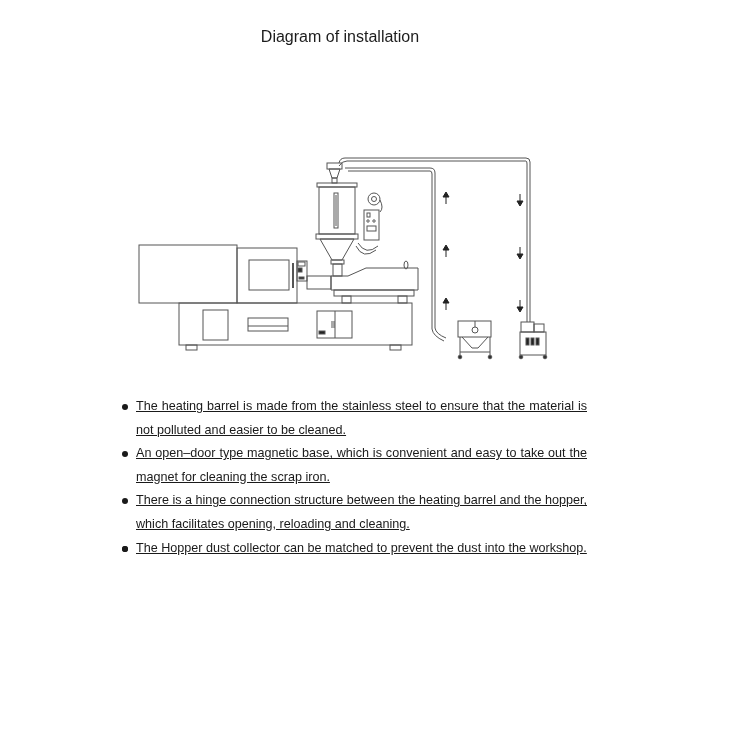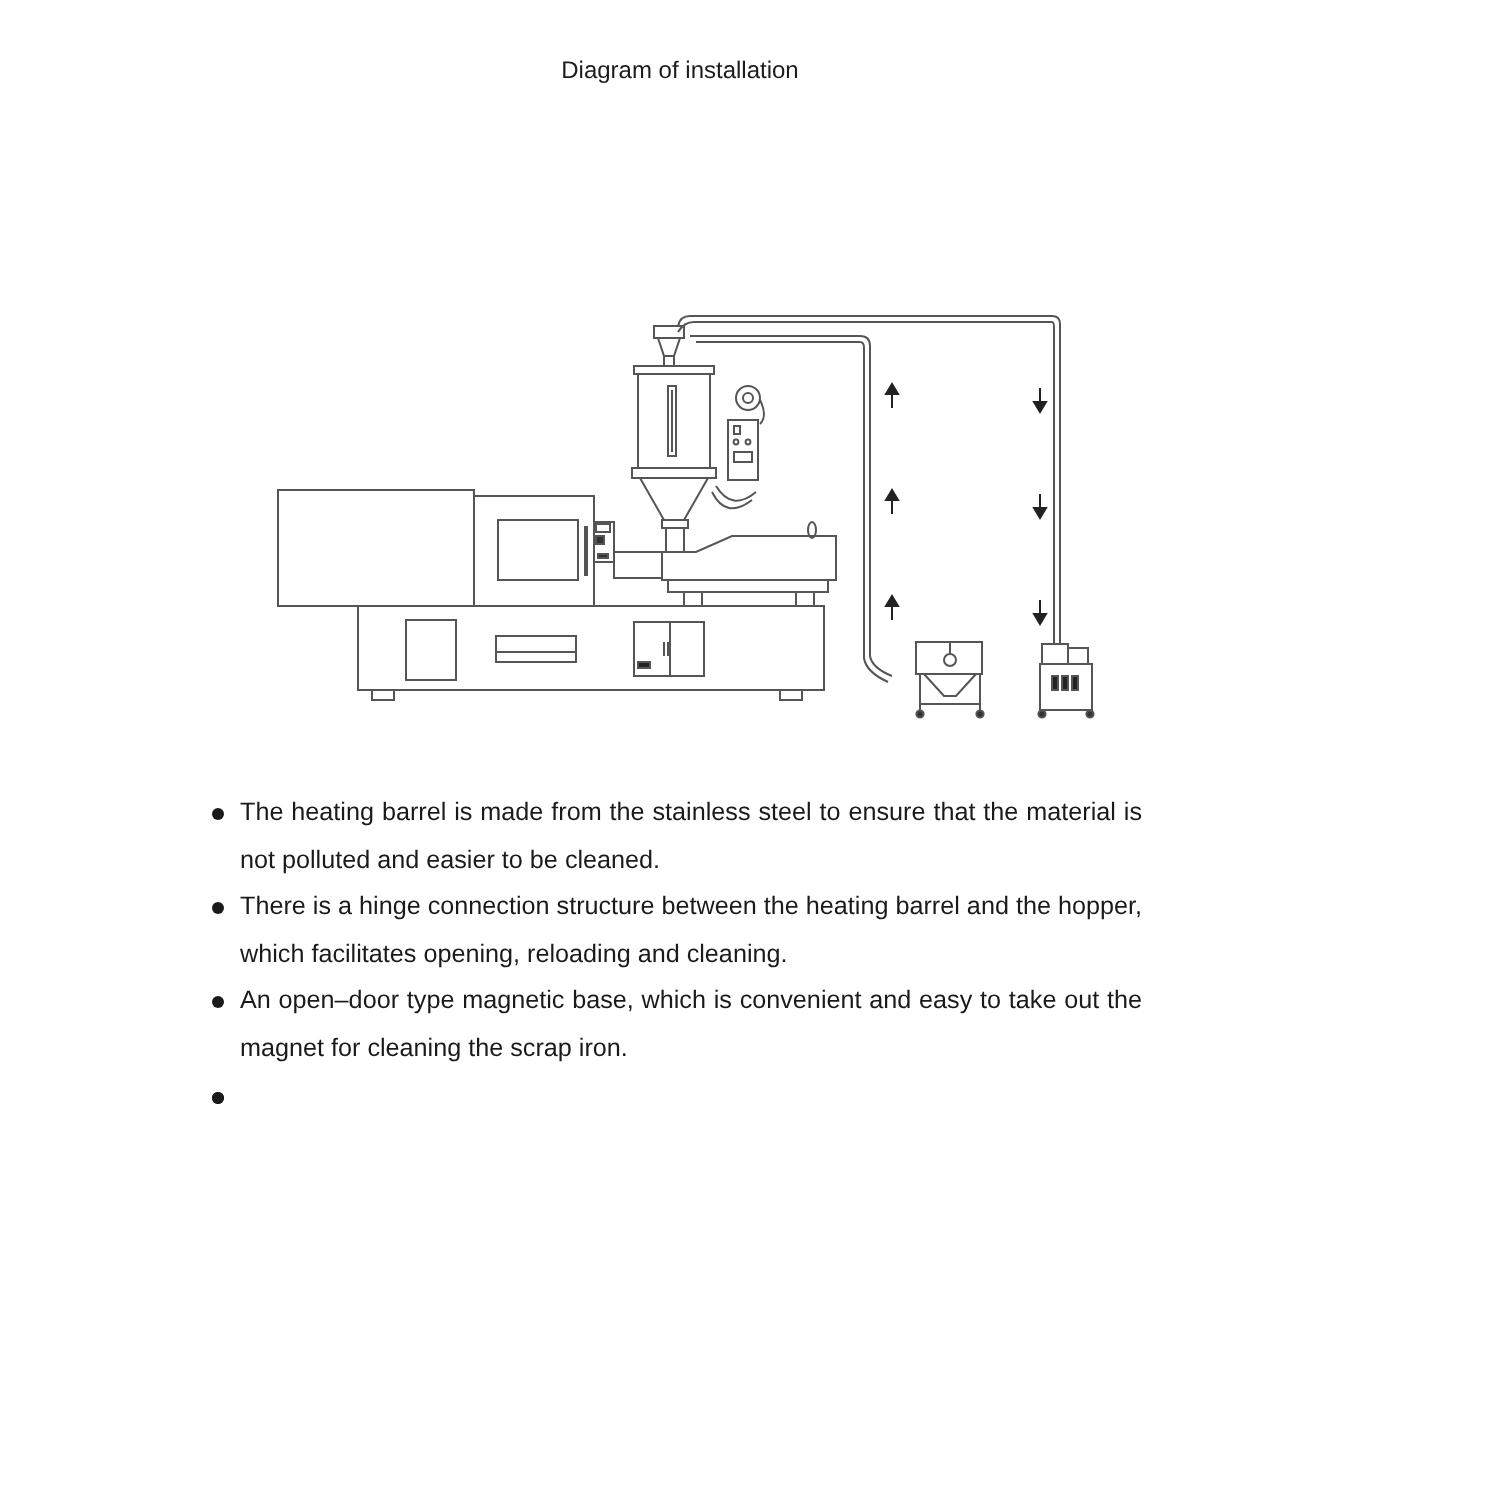--- a/index.html
+++ b/index.html
@@ -1,19 +1,19 @@
 <!DOCTYPE html>
 <html><head>
 <meta charset="utf-8">
 <style>
   html, body { margin: 0; padding: 0; background: #ffffff; }
   body { width: 750px; height: 750px; position: relative; overflow: hidden; font-family: "Liberation Sans", sans-serif; color: #1a1a1a; }
-  .title { position: absolute; left: 0; width: 680px; top: 28px; text-align: center; font-size: 12px; color: #1c1c1c; }
+  .title { position: absolute; left: 0; width: 680px; top: 28px; text-align: center; font-size: 16px; color: #1c1c1c; }
   .diagram { position: absolute; left: 130px; top: 150px; width: 460px; height: 220px; }
-  .bullets { position: absolute; left: 106px; top: 395px; width: 465px; margin: 0; padding: 0; list-style: none; }
+  .bullets { position: absolute; left: 122px; top: 395px; width: 465px; margin: 0; padding: 0; list-style: none; text-decoration: underline; }
   .bullets li { position: relative; padding-left: 14px; font-size: 12.6px; line-height: 23.6px; text-align: justify; color: #1a1a1a; }
   .bullets li .dot { position: absolute; left: 0; top: 9px; width: 6px; height: 6px; border-radius: 50%; background: #1a1a1a; }
 </style>
 </head>
 <body>
 
 <div class="title">Diagram of installation</div>
 
 <svg class="diagram" viewBox="0 0 460 220" xmlns="http://www.w3.org/2000/svg" fill="none" stroke="#555" stroke-width="1">
 
@@ -108,17 +108,17 @@
     <rect x="396" y="188" width="3" height="7" fill="#222"></rect>
     <rect x="401" y="188" width="3" height="7" fill="#222"></rect>
     <rect x="406" y="188" width="3" height="7" fill="#222"></rect>
     <circle cx="391" cy="207" r="1.8" fill="#333"></circle>
     <circle cx="415" cy="207" r="1.8" fill="#333"></circle>
   </g>
 </svg>
 
 <ul class="bullets">
   <li><span class="dot"></span><span>The heating barrel is made from the stainless steel to ensure that the material is not polluted and easier to be cleaned.</span></li>
+  <li><span class="dot"></span><span>An open–door type magnetic base, which is convenient and easy to take out the magnet for cleaning the scrap iron.</span></li>
   <li><span class="dot"></span><span>There is a hinge connection structure between the heating barrel and the hopper, which facilitates opening, reloading and cleaning.</span></li>
-  <li><span class="dot"></span><span>An open–door type magnetic base, which is convenient and easy to take out the magnet for cleaning the scrap iron.</span></li>
   <li><span class="dot"></span></li>
-  <li><span class="dot"></span></li>
+  <li><span class="dot"></span><span>The Hopper dust collector can be matched to prevent the dust into the workshop.</span></li>
 </ul>
 
 </body></html>

